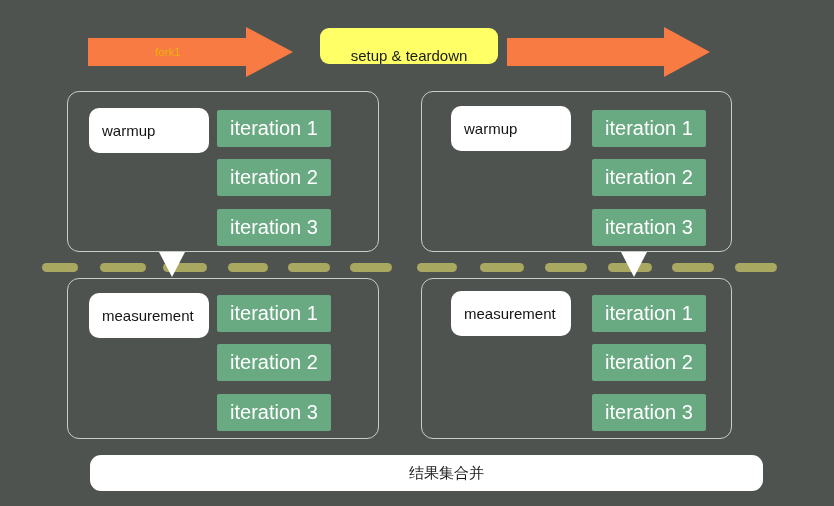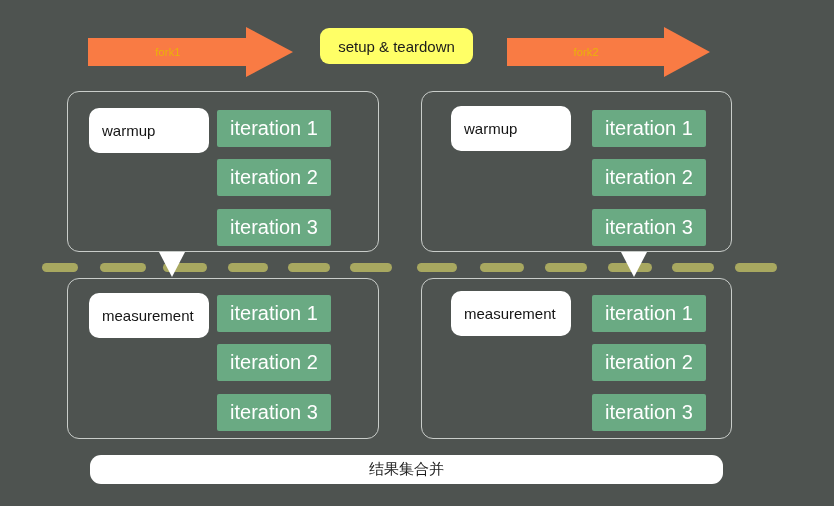--- a/index.html
+++ b/index.html
@@ -124,29 +124,28 @@
 
 <div id="canvas">
 
   <div class="arrow" style="left:88px; top:27px; width:205px;">
     <svg width="205" height="50" viewBox="0 0 205 50" preserveAspectRatio="none">
       <path d="M0,11 L158,11 L158,0 L205,25 L158,50 L158,39 L0,39 Z" fill="#f97b44"></path>
     </svg>
     <div class="arrow-label">fork1</div>
   </div>
 
-  <div class="setup-box" style="left:320px; top:28px; width:153px; height:36px;">
+  <div class="setup-box" style="left:320px; top:28px; width:178px; height:36px;align-items:flex-end;">
     <span>setup &amp; teardown</span>
   </div>
 
   <div class="arrow" style="left:507px; top:27px; width:203px;">
     <svg width="203" height="50" viewBox="0 0 203 50" preserveAspectRatio="none">
       <path d="M0,11 L157,11 L157,0 L203,25 L157,50 L157,39 L0,39 Z" fill="#f97b44"></path>
     </svg>
-    <div class="arrow-label">fork2</div>
   </div>
 
   <div class="panel" style="left:67px; top:91px; width:312px; height:161px;"></div>
 
   <div class="phase-box" style="left:89px; top:108px; width:120px; height:45px;">
     <span>warmup</span>
   </div>
 
   <div class="iter-box" style="left:217px; top:110px; width:114px; height:37px;">
     <span>iteration 1</span>
@@ -215,17 +214,17 @@
   <div class="iter-box" style="left:592px; top:295px; width:114px; height:37px;">
     <span>iteration 1</span>
   </div>
   <div class="iter-box" style="left:592px; top:344px; width:114px; height:37px;">
     <span>iteration 2</span>
   </div>
   <div class="iter-box" style="left:592px; top:394px; width:114px; height:37px;">
     <span>iteration 3</span>
   </div>
 
-  <div class="result-box" style="left:90px; top:455px; width:633px; height:29px;">
+  <div class="result-box" style="left:90px; top:455px; width:633px; height:36px;padding-left:40px;">
     <span>结果集合并</span>
   </div>
 
 </div>
 
 </body></html>

